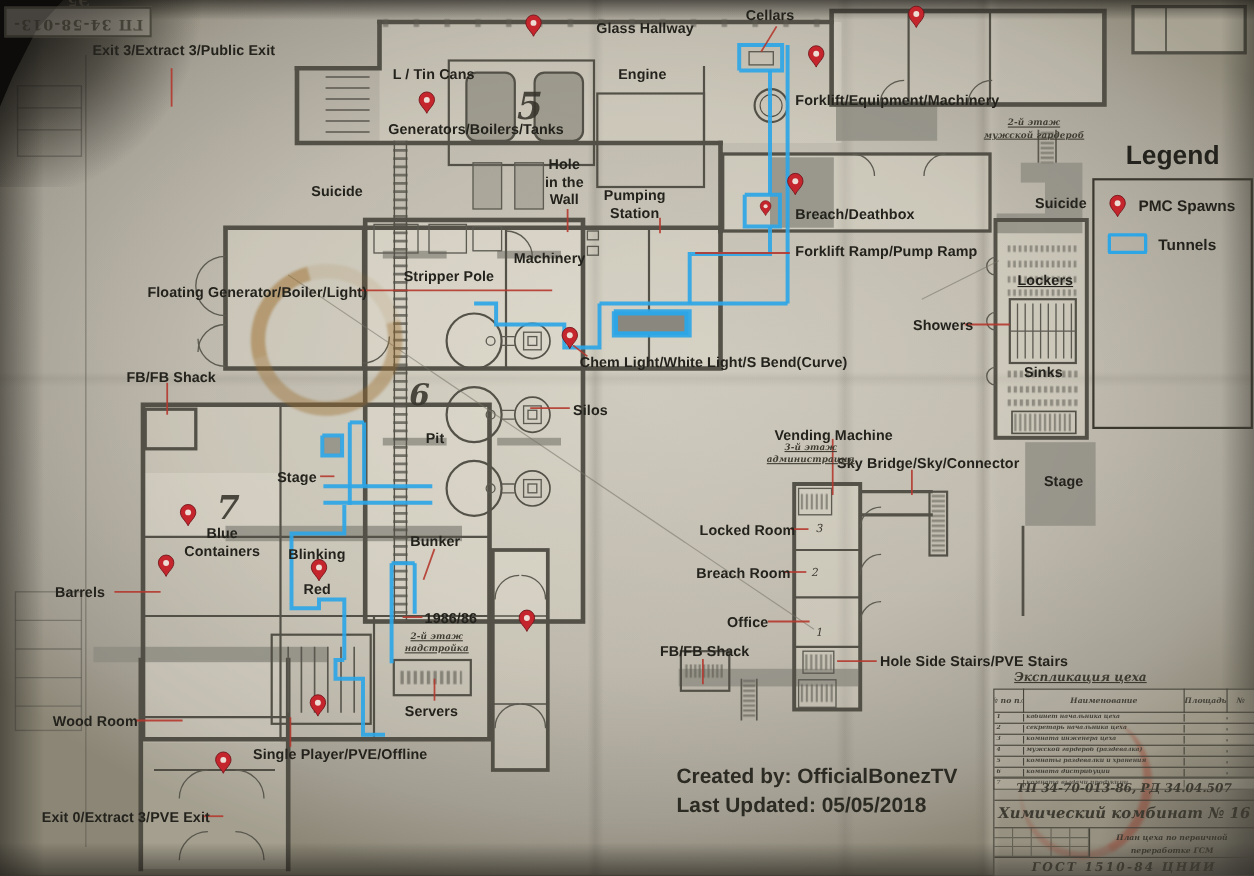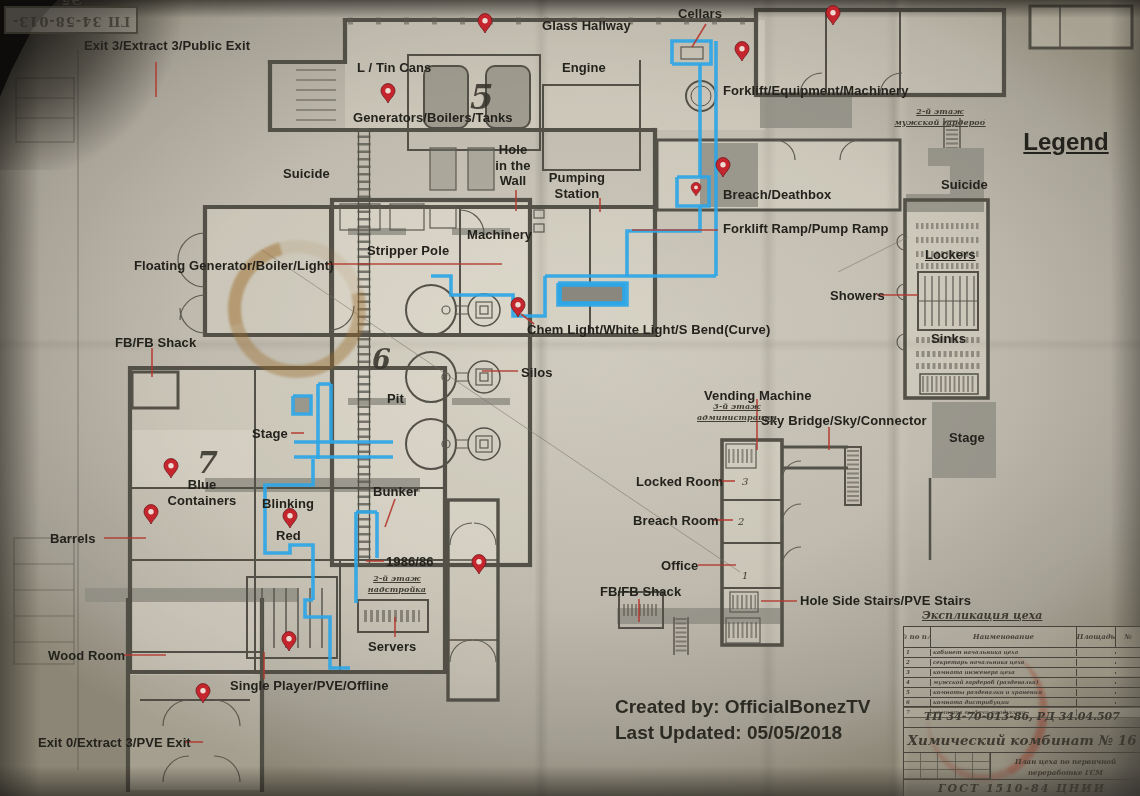--- a/index.html
+++ b/index.html
@@ -32,21 +32,21 @@
   svg#overlay{z-index:3;}
   #labels{position:absolute;left:0;top:0;width:1140px;height:796px;z-index:4;pointer-events:none;}
   .co{position:absolute;white-space:pre-line;color:#23221c;font:700 13px/1.2 "Liberation Sans",sans-serif;letter-spacing:.1px;}
   .ctr{transform:translateX(-50%);text-align:center;}
   .ru{font:italic 700 8px/1.35 "DejaVu Serif",serif;color:#413e34;text-decoration:underline;text-underline-offset:1px;}
   .plan-num{font:italic 700 30px/1 "DejaVu Serif",serif;color:#36342c;color:#36342c;opacity:.88;}
   .rnum{font:italic 400 10px/1 "DejaVu Serif",serif;color:#3c3a32;}
   .credit-box{position:absolute;left:615px;top:694px;z-index:4;}
   .credit{font:700 19px/1.35 "Liberation Sans",sans-serif;color:#2c2b23;}
   .legend{position:absolute;left:993px;top:130px;width:146px;z-index:4;}
-  .legend-title{font:700 24px/1 "Liberation Sans",sans-serif;color:#23221c;text-align:center;text-decoration:underline;}
+  .legend-title{font:700 24px/1 "Liberation Sans",sans-serif;color:#23221c;text-align:center;}
   .legend-box{margin-top:8px;height:228px;border:2px solid #3a372e;padding:12px 0 0 12px;box-sizing:border-box;}
   .legend-row{display:flex;align-items:center;gap:10px;margin-bottom:14px;}
   .legend-row .txt{font:700 14px/1 "Liberation Sans",sans-serif;color:#23221c;}
   .swatch{width:30px;height:13px;border:3px solid #2ea6e6;border-radius:2px;}
   .stamp-tl{position:absolute;left:4px;top:6px;width:130px;height:24px;z-index:3;border:2px solid #3f3c33;
     transform:rotate(180deg);font:700 13px/22px "DejaVu Serif",serif;text-align:center;color:#3f3c33;
     letter-spacing:1px;opacity:.75;background:rgba(185,180,168,.45);}
   .exp-title{position:absolute;left:922px;top:610px;z-index:4;font:italic 700 11px/1 "DejaVu Serif",serif;
     color:#3d3a31;text-decoration:underline;}
   .exp-table{position:absolute;left:903px;top:626px;width:236px;z-index:4;border:1px solid #46433a;
@@ -419,20 +419,35 @@
       <div class="co plan-num" style="left: 470px; top: 80px; font-size: 34px;">5</div>
       <div class="co plan-num" style="left: 372px; top: 346px; font-size: 27px;">6</div>
       <div class="co plan-num" style="left: 197px; top: 448px; font-size: 30px;">7</div>
       <div class="co rnum" style="left: 742px; top: 477px;">3</div>
       <div class="co rnum" style="left: 738px; top: 517px;">2</div>
       <div class="co rnum" style="left: 742px; top: 571px;">1</div>
     </div>
 
   <div class="legend">
     <div class="legend-title">Legend</div>
+    <div class="legend-box" id="legend-box">
+        <div class="legend-row">
+          <svg width="18" height="22" viewBox="-9 -21 18 22">
+            <g transform="translate(0,0) scale(1)">
+              <path d="M0,0 C-1.8,-4.2 -7,-7.6 -7,-12.4 A7,7 0 1 1 7,-12.4 C7,-7.6 1.8,-4.2 0,0 Z" fill="#c5252c" stroke="#70151a" stroke-width="0.8"></path>
+              <circle cx="0" cy="-12.2" r="2.7" fill="#ecdcd4"></circle>
+            </g>
+          </svg>
+          <span class="txt">PMC Spawns</span>
+        </div>
+        <div class="legend-row">
+          <div class="swatch"></div>
+          <span class="txt">Tunnels</span>
+        </div>
+      </div>
   </div>
 
   <div class="stamp-tl">ГП 34-58-013-Э5</div>
   <div class="exp-title">Экспликация цеха</div>
   <div class="exp-table" id="exp-table">
       <div class="exp-hrow">
         <div class="exp-c c0">№ по пл.</div>
         <div class="exp-c c1">Наименование</div>
         <div class="exp-c c2">Площадь</div>
         <div class="exp-c c3">№</div>

